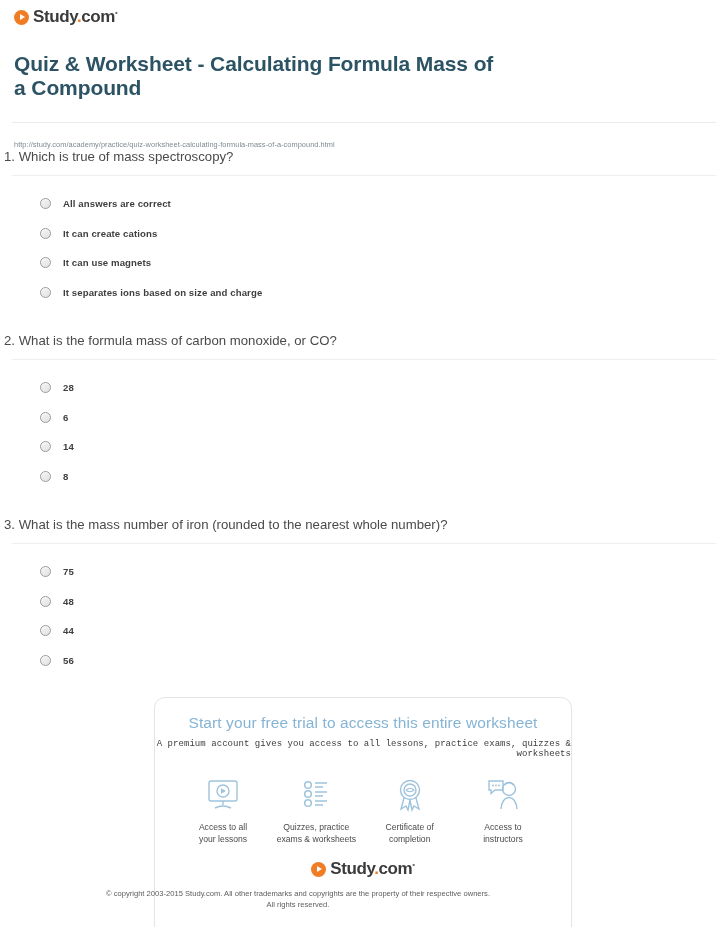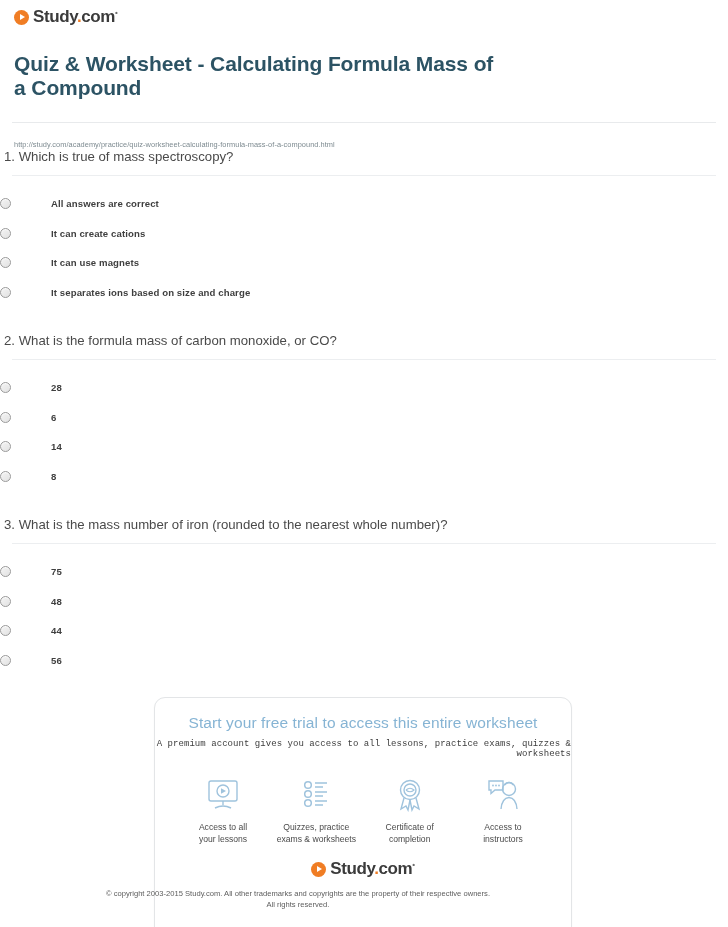--- a/index.html
+++ b/index.html
@@ -113,21 +113,21 @@
     height: 1px;
     background: #eceef0;
   }
 
   .answers { margin-top: 13px; }
 
   .answer-row {
     display: flex;
     align-items: center;
     height: 29.5px;
-    gap: 28px;
+    padding-left: 40px;
   }
 
   .radio {
     width: 11px;
     height: 11px;
     border-radius: 50%;
     border: 1px solid #9a9a9a;
     background:
       linear-gradient(135deg, #f4f4f4 0%, #e2e2e2 100%);
     box-shadow: inset 0 1px 1px rgba(255,255,255,0.9);

